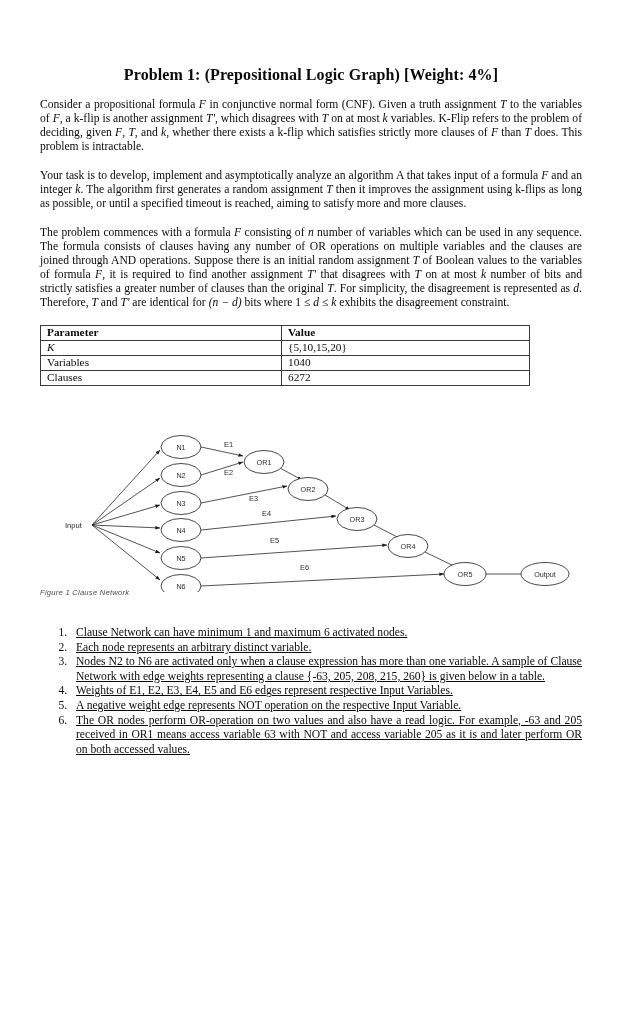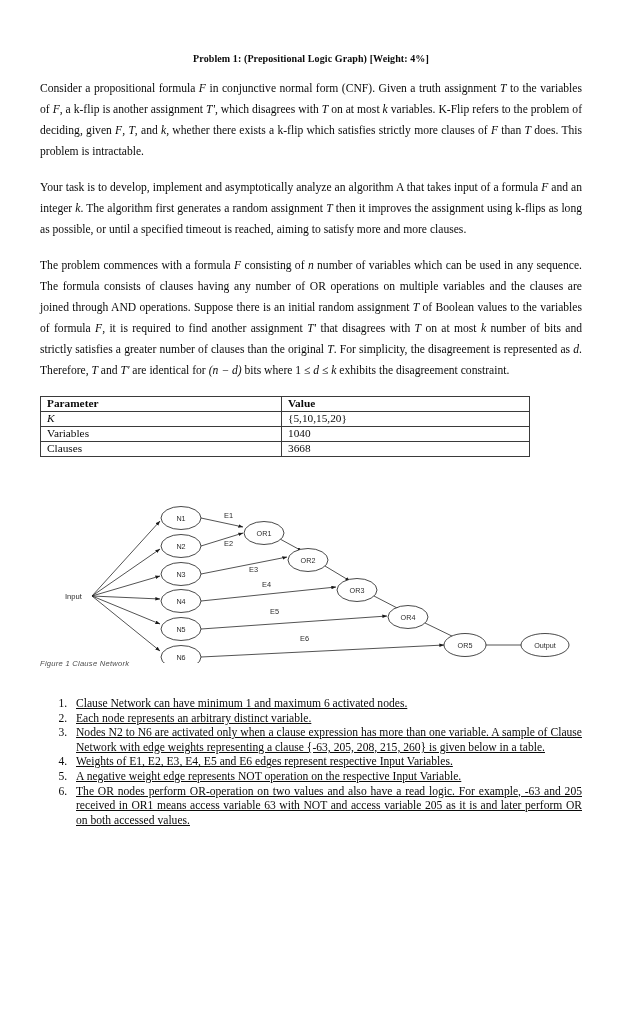--- a/index.html
+++ b/index.html
@@ -24,29 +24,29 @@
   }
   .content {
     position: absolute;
     left: 40px;
     top: 50px;
     width: 542px;
   }
   .doc-title {
     text-align: center;
     font-weight: bold;
-    font-size: 10px;
+    font-size: 16px;
     letter-spacing: 0.1px;
-    margin: 3px 0 14px 0;
+    margin: 16px 0 14px 0;
     font-family: "Liberation Serif", serif;
   }
   p.para {
     margin: 0 0 15px 0;
     font-size: 11.6px;
-    line-height: 21px;
+    line-height: 14px;
     text-align: justify;
     text-justify: inter-word;
     font-family: "Liberation Serif", serif;
   }
   p.para.tight {
     margin-bottom: 14px;
   }
   i.v { font-style: italic; }
 
   
@@ -154,21 +154,21 @@
           <tr>
             <td class="c1 italic-cell">K</td>
             <td class="c2">{5,10,15,20}</td>
           </tr>
           <tr>
             <td class="c1">Variables</td>
             <td class="c2">1040</td>
           </tr>
           <tr>
             <td class="c1">Clauses</td>
-            <td class="c2">3668</td>
+            <td class="c2">6272</td>
           </tr>
         </tbody>
       </table>
     </div>
 
     <div class="figure">
       <svg width="542" height="190" viewBox="0 0 542 190">
         <defs>
           <marker id="arrow" markerWidth="7" markerHeight="7" refX="6.2" refY="2.4" orient="auto" markerUnits="strokeWidth">
             <path d="M0,0 L6.4,2.4 L0,4.8 z" fill="#1a1a1a"></path>

